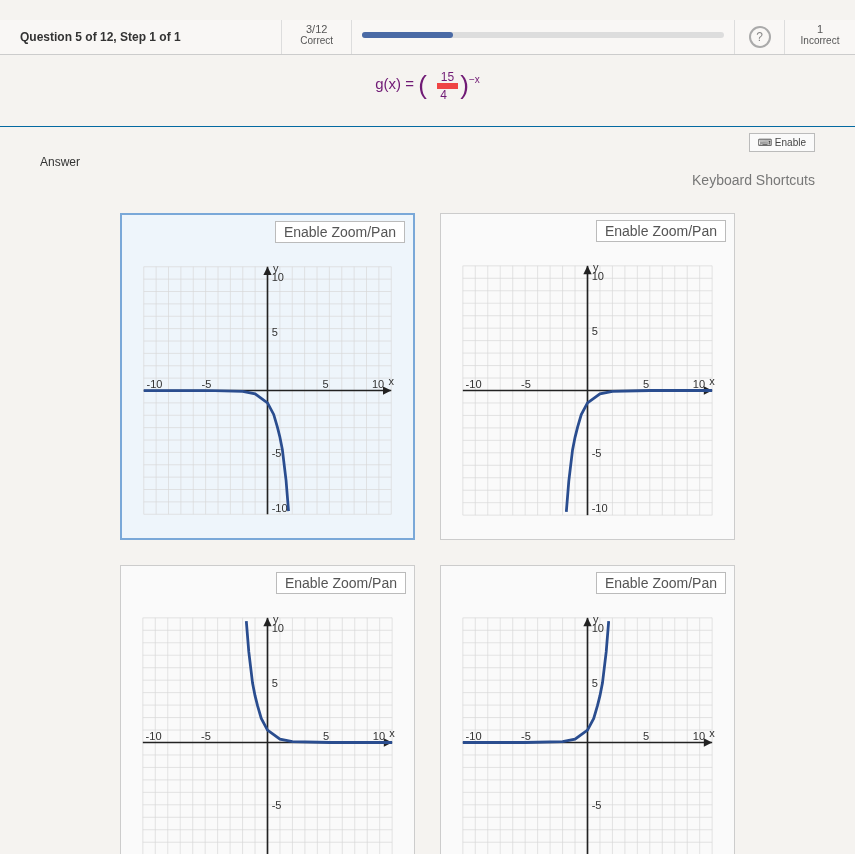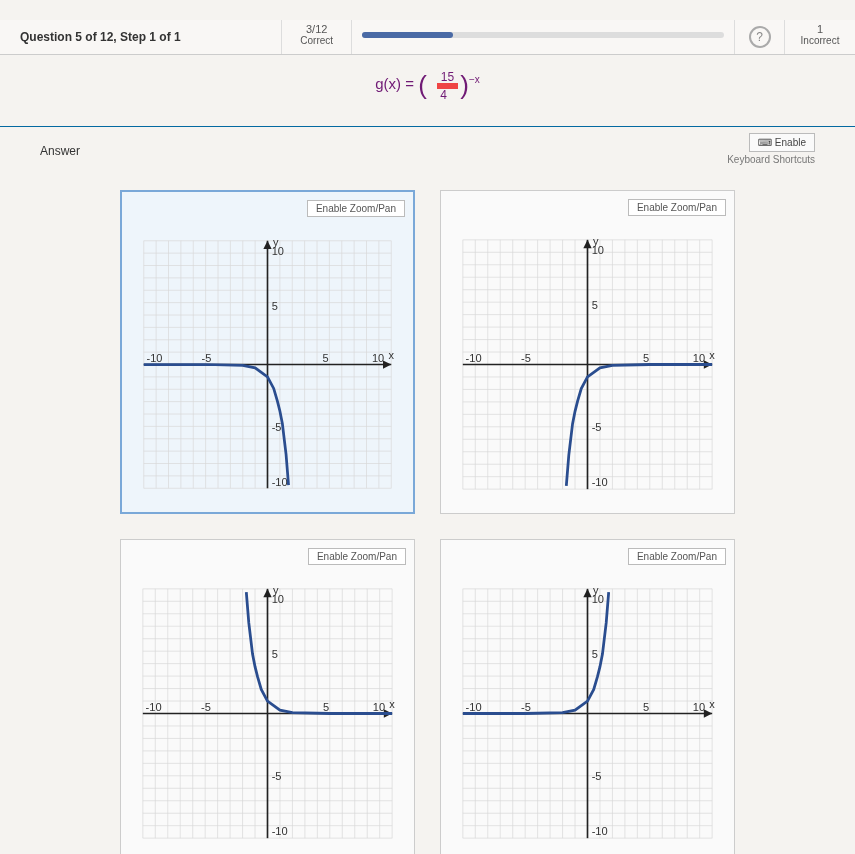--- a/index.html
+++ b/index.html
@@ -19,26 +19,26 @@
   .formula { text-align: center; padding: 15px 0 25px 0; font-size: 15px; color: #701a75; }
   .formula .frac { display:inline-block; text-align:center; vertical-align:middle; font-size:12px; margin:0 2px; }
   .formula .frac .n { border-bottom:6px solid #ef4444; display:block; padding:0 4px; line-height:1;margin-left:8px; }
   .formula .frac .d { display:block; padding:0 4px; line-height:1; }
   .formula .paren { font-size:26px; vertical-align:middle; }
   .formula sup { font-size:10px; vertical-align:super; }
   .answer-bar { display:flex; justify-content:space-between; align-items:center; padding: 5px 40px; border-top:1px solid #0369a1; }
   .answer-bar .ans-label { font-size: 12px; color:#333; padding-top:4px; }
   .answer-bar .right-tools { text-align:right; }
   .keypad-btn { display:inline-block; border:1px solid #bbb; background:#fafafa; padding:3px 8px; font-size:10px; color:#444; cursor:pointer; }
-  .kb-shortcuts { font-size:10px; color:#777; margin-top:2px; }
+  .kb-shortcuts { font-size:14px; color:#777; margin-top:20px; }
   .graphs-grid { display:grid; grid-template-columns: 1fr 1fr; gap: 25px; padding: 20px 120px; }
   .graph-card { border:1px solid #ccc; background:#fafafa; padding:0; cursor:pointer; }
   .graph-card.selected { border:2px solid #7aa8d8; background:#eef5fb; }
   .zoom-btn-wrap { text-align:right; padding:6px 8px; }
-  .zoom-btn { display:inline-block; border:1px solid #bbb; background:#fff; padding:2px 8px; font-size:10px; color:#555; cursor:pointer; }
+  .zoom-btn { display:inline-block; border:1px solid #bbb; background:#fff; padding:2px 8px; font-size:14px; color:#555; cursor:pointer; }
   .plot-wrap { padding: 4px 8px 10px 8px; }
   .plot { width:100%; height:auto; display:block; }
   svg text { font-size:8px; fill:#333; font-family:Arial; }
   .grid line { stroke:#d8d8d8; stroke-width:0.5; }
   .axis line { stroke:#222; stroke-width:1.2; }
   .axis polygon { fill:#222; }
   .curve { fill:none; stroke:#2a4d8f; stroke-width:2; }
 </style>
 </head>
 <body>

